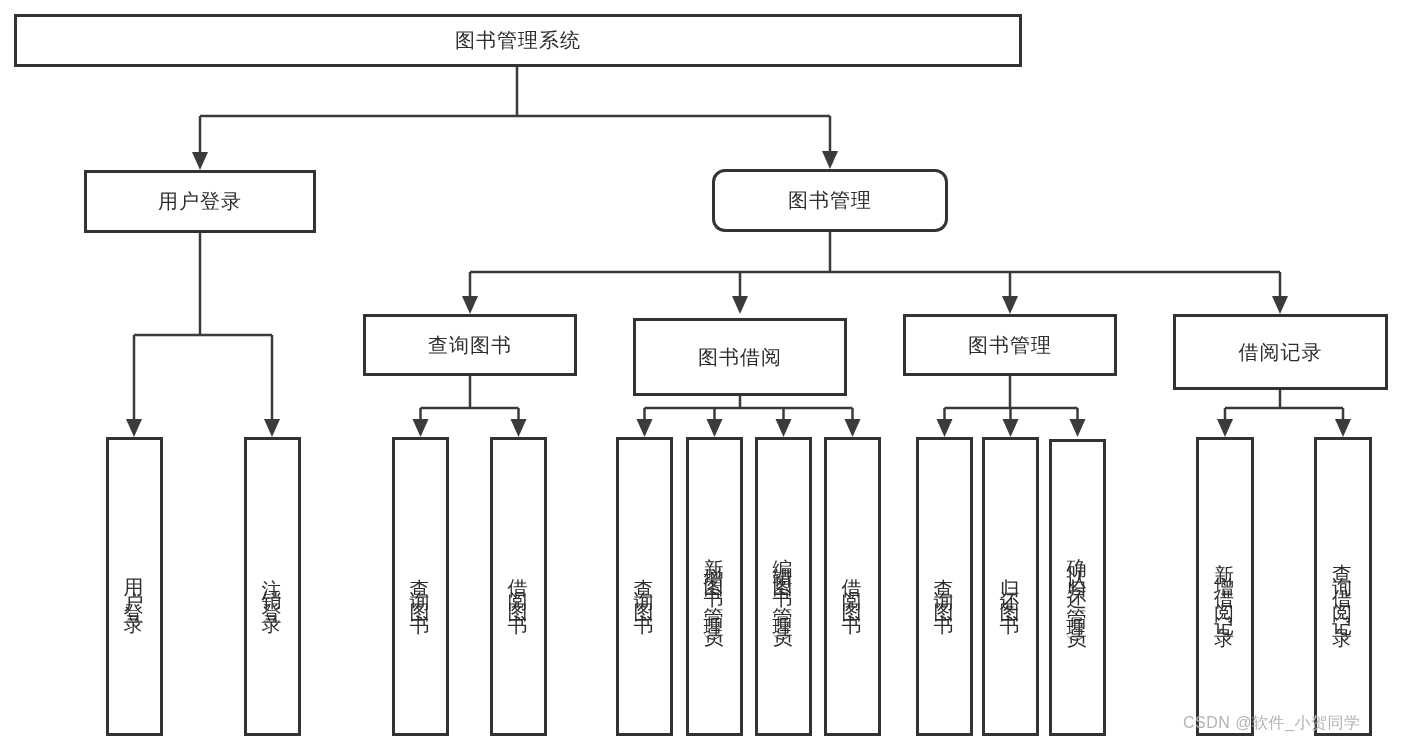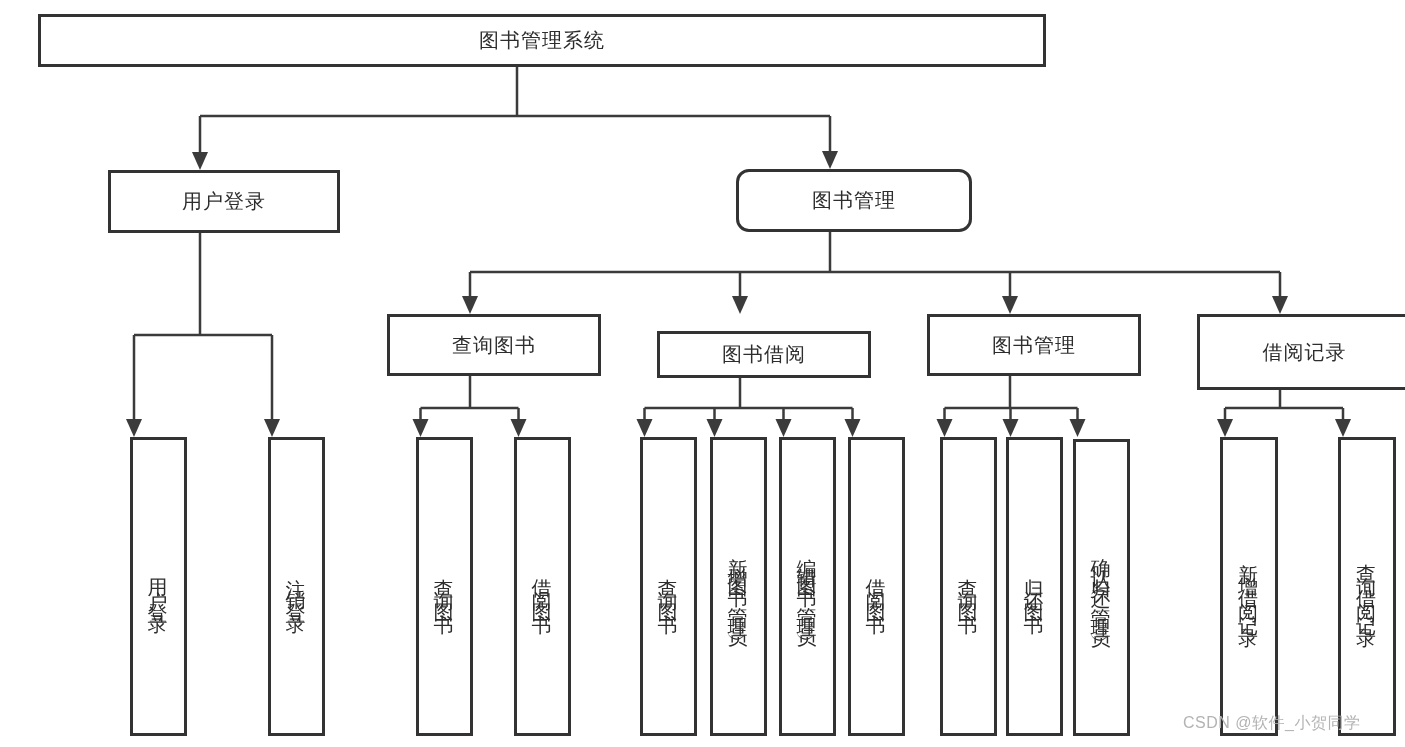--- a/index.html
+++ b/index.html
@@ -15,21 +15,20 @@
     position:absolute;
     box-sizing:border-box;
     background:#ffffff;
     border:3px solid #333333;
     color:#2d2d2d;
     display:flex;
     align-items:center;
     justify-content:center;
     z-index:2;
     white-space:nowrap;
-    margin-left:24px;
   }
   .h-label { font-size:20px; letter-spacing:1px; }
   .root-label { font-size:20px; letter-spacing:1px; }
   .leaf {
     writing-mode:vertical-rl;
     text-orientation:mixed;
     font-size:20px;
   }
   .ls4 { letter-spacing:12px; }
   .ls6 { letter-spacing:13px; }
@@ -88,21 +87,21 @@
       <polygon points="1335,419 1351,419 1343,437"></polygon>
     </g>
   </svg>
 
   <div class="box root-label" style="left:14px; top:14px; width:1008px; height:53px;">图书管理系统</div>
 
   <div class="box h-label" style="left:84px; top:170px; width:232px; height:63px;">用户登录</div>
   <div class="box h-label" style="left:712px; top:169px; width:236px; height:63px;border-radius:13px;">图书管理</div>
 
   <div class="box h-label" style="left:363px; top:314px; width:214px; height:62px;">查询图书</div>
-  <div class="box h-label" style="left:633px; top:331px; width:214px; height:47px;">图书借阅</div>
+  <div class="box h-label" style="left:633px; top:318px; width:214px; height:78px;">图书借阅</div>
   <div class="box h-label" style="left:903px; top:314px; width:214px; height:62px;">图书管理</div>
   <div class="box h-label" style="left:1173px; top:314px; width:215px; height:76px;">借阅记录</div>
 
   <div class="box leaf ls4" style="left:106px; top:437px; width:57px; height:299px;">用户登录</div>
   <div class="box leaf ls4" style="left:244px; top:437px; width:57px; height:299px;">注销登录</div>
 
   <div class="box leaf ls4" style="left:392px; top:437px; width:57px; height:299px;">查询图书</div>
   <div class="box leaf ls4" style="left:490px; top:437px; width:57px; height:299px;">借阅图书</div>
 
   <div class="box leaf ls4" style="left:616px; top:437px; width:57px; height:299px;">查询图书</div>

